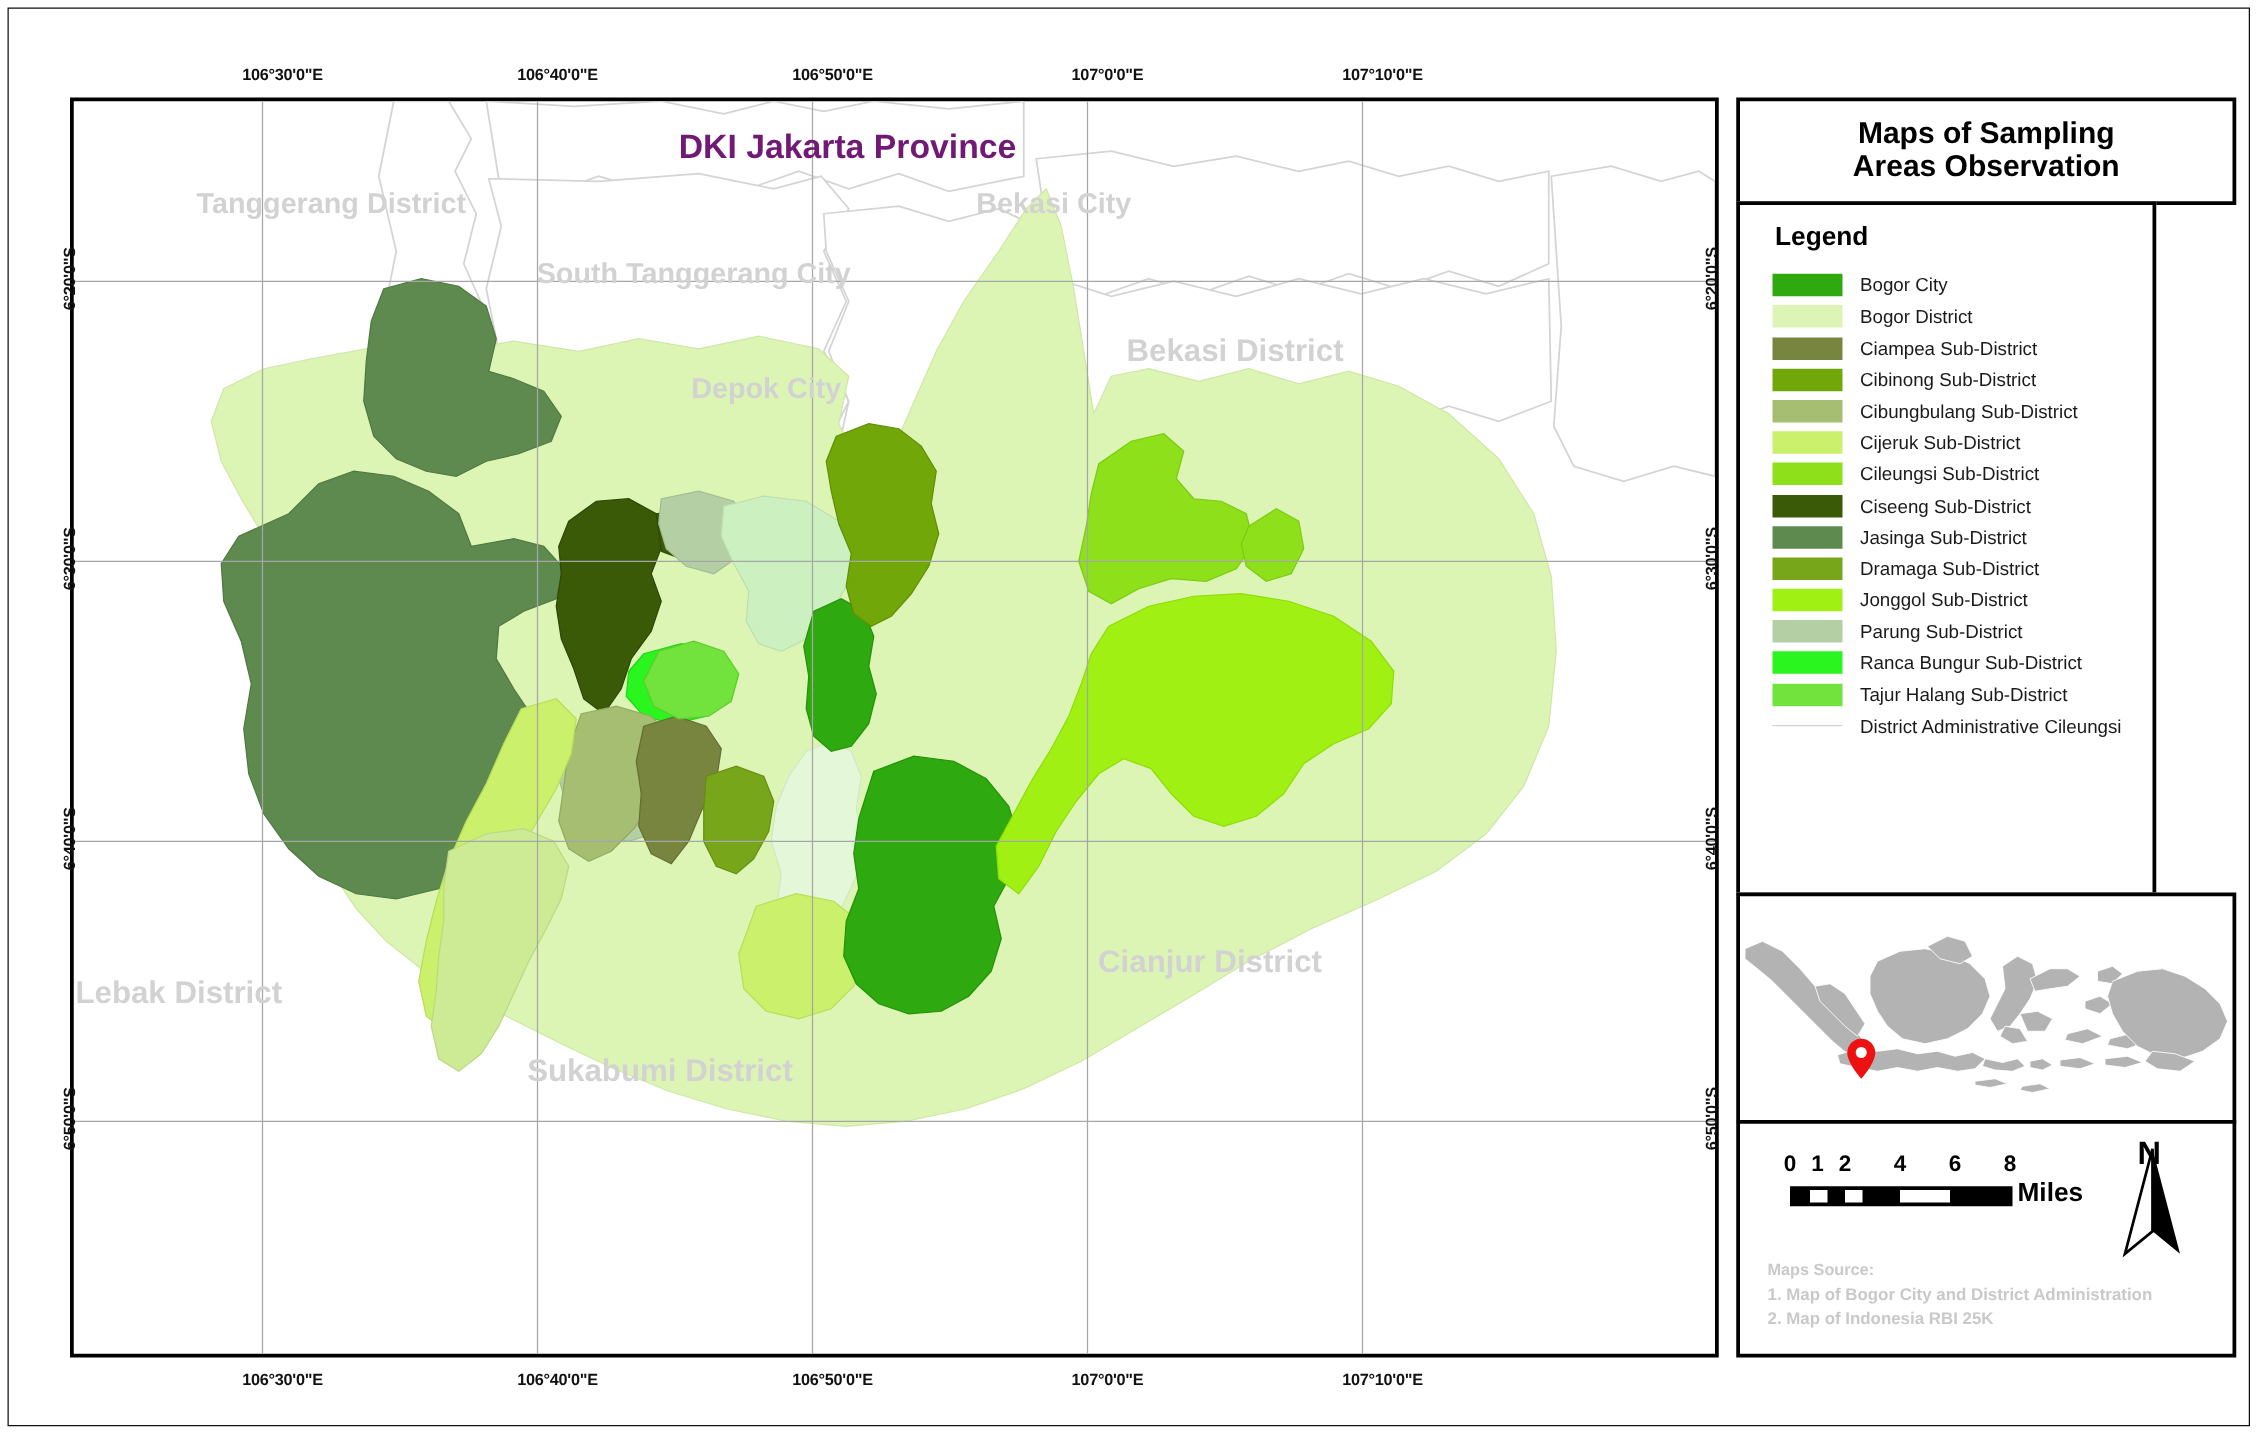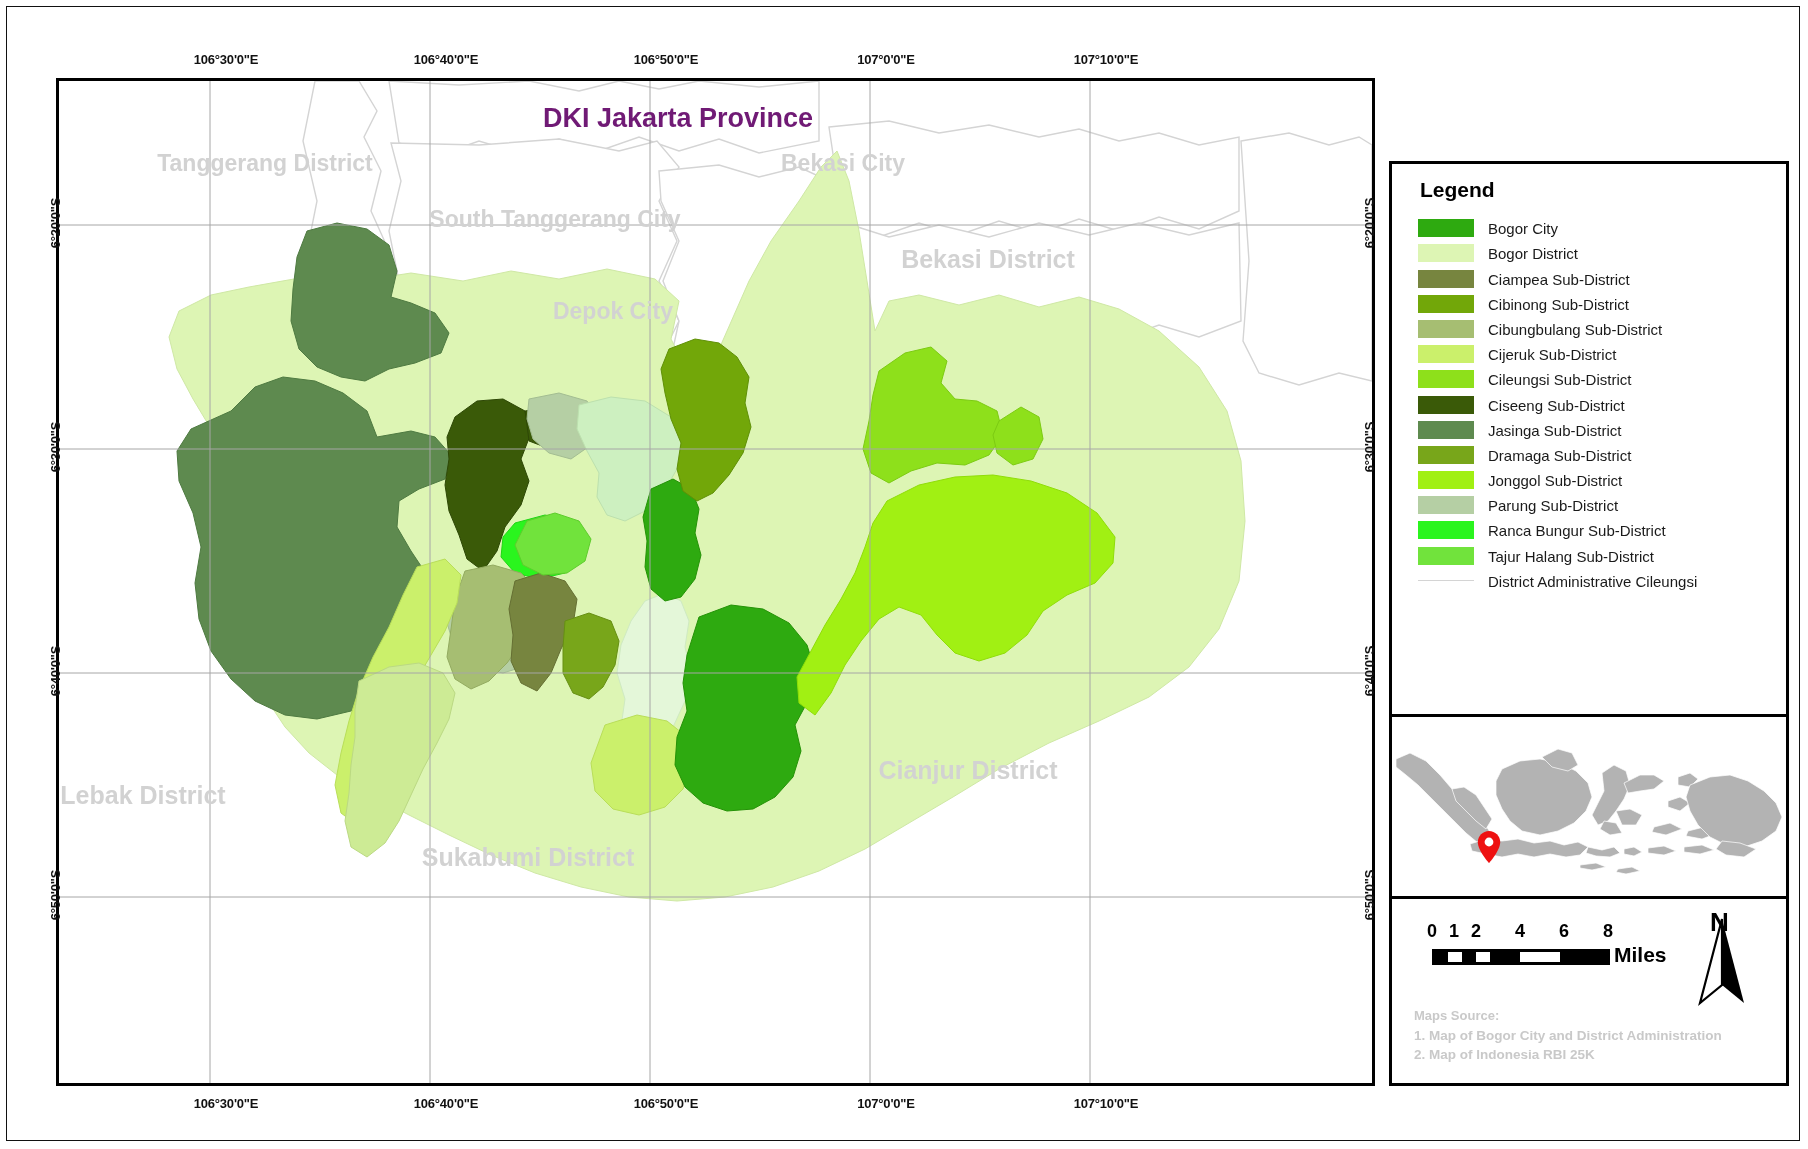--- a/index.html
+++ b/index.html
@@ -22,21 +22,21 @@
 
   
   .place{position:absolute;font-family:"Liberation Sans",sans-serif;font-weight:bold;color:#d2d2d2;white-space:nowrap;transform:translate(-50%,-50%);letter-spacing:0px;}
 
   
   #right-col{position:absolute;left:1389px;top:78px;width:400px;height:1008px;}
 
   #title-box{position:absolute;left:0;top:0;width:400px;height:86px;border:3px solid #000;box-sizing:border-box;background:#fff;display:flex;align-items:center;justify-content:center;}
   #title-text{font-size:24px;font-weight:bold;line-height:1.12;text-align:center;color:#000;}
 
-  #legend-box{position:absolute;left:0;top:83px;width:400px;height:556px;border:3px solid #000;box-sizing:border-box;background:#fff;padding:14px 0 0 26px;}
+  #legend-box{position:absolute;left:0;top:83px;width:336px;height:556px;border:3px solid #000;box-sizing:border-box;background:#fff;padding:14px 0 0 26px;}
   #legend-title{font-size:21px;font-weight:bold;color:#000;margin:0 0 10px 2px;}
   .legend-row{display:flex;align-items:flex-end;height:25.2px;}
   .legend-swatch{width:56px;height:18px;flex:0 0 auto;}
   .legend-line-wrap{width:56px;height:18px;flex:0 0 auto;display:flex;align-items:center;}
   .legend-line{width:56px;height:1px;background:#d4d4d4;}
   .legend-label{margin-left:14px;font-size:15px;color:#1a1a1a;white-space:nowrap;}
 
   #inset-box{position:absolute;left:0;top:636px;width:400px;height:185px;border:3px solid #000;box-sizing:border-box;background:#fff;overflow:hidden;}
   #inset-svg{position:absolute;left:0;top:0;width:100%;height:100%;}
 
@@ -131,21 +131,21 @@
       </g>
     </svg>
   </div>
 </div>
 
 <div id="place-layer">
     <div class="place" style="left: 678px; top: 118px; font-size: 27px; color: #701a75;">DKI Jakarta Province</div>
     <div class="place" style="left: 265px; top: 163px; font-size: 23px; color: rgb(210, 210, 210);">Tanggerang District</div>
     <div class="place" style="left: 843px; top: 163px; font-size: 23px; color: rgb(210, 210, 210);">Bekasi City</div>
     <div class="place" style="left: 555px; top: 219px; font-size: 23px; color: rgb(210, 210, 210);">South Tanggerang City</div>
-    <div class="place" style="left: 988px; top: 259px; font-size: 25px; color: rgb(210, 210, 210);">Bekasi District</div>
+    <div class="place" style="left: 988px; top: 281px; font-size: 25px; color: rgb(210, 210, 210);">Bekasi District</div>
     <div class="place" style="left: 613px; top: 311px; font-size: 23px; color: rgb(210, 210, 210);">Depok City</div>
     <div class="place" style="left: 968px; top: 770px; font-size: 25px; color: rgb(210, 210, 210);">Cianjur District</div>
     <div class="place" style="left: 143px; top: 795px; font-size: 25px; color: rgb(210, 210, 210);">Lebak District</div>
     <div class="place" style="left: 528px; top: 857px; font-size: 25px; color: rgb(210, 210, 210);">Sukabumi District</div>
   </div>
 
 <div id="grat-layer">
     <div class="grat-lbl lon-top" style="left: 226px;">106°30'0"E</div>
     <div class="grat-lbl lon-bot" style="left: 226px;">106°30'0"E</div>
     <div class="grat-lbl lon-top" style="left: 446px;">106°40'0"E</div>
@@ -161,20 +161,26 @@
     <div class="grat-lbl lat-left" style="top: 447px;">6°30'0"S</div>
     <div class="grat-lbl lat-right" style="top: 447px;">6°30'0"S</div>
     <div class="grat-lbl lat-left" style="top: 671px;">6°40'0"S</div>
     <div class="grat-lbl lat-right" style="top: 671px;">6°40'0"S</div>
     <div class="grat-lbl lat-left" style="top: 895px;">6°50'0"S</div>
     <div class="grat-lbl lat-right" style="top: 895px;">6°50'0"S</div>
   </div>
 
 <div id="right-col">
 
+  <div id="title-box">
+    <div id="title-text">
+      <span>Maps of Sampling</span><br>
+      <span>Areas Observation</span>
+    </div>
+  </div>
 
   <div id="legend-box">
     <div id="legend-title">Legend</div>
     <div id="legend-items">
         <div class="legend-row">
           <div class="legend-swatch" style="background: rgb(46, 170, 16);"></div>
           <div class="legend-label">Bogor City</div>
         </div>
         <div class="legend-row">
           <div class="legend-swatch" style="background: rgb(221, 245, 180);"></div>

